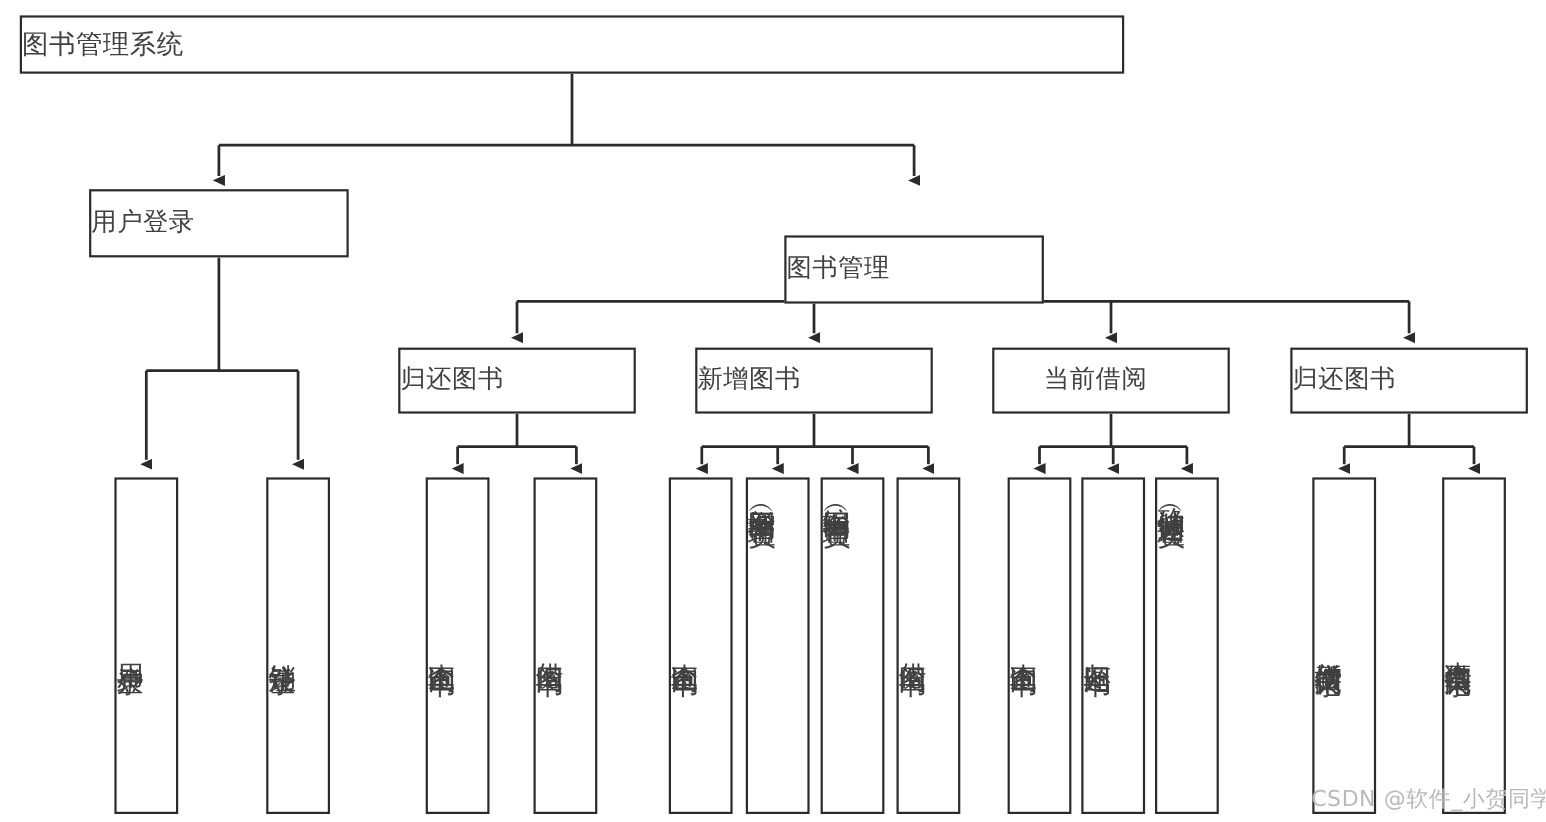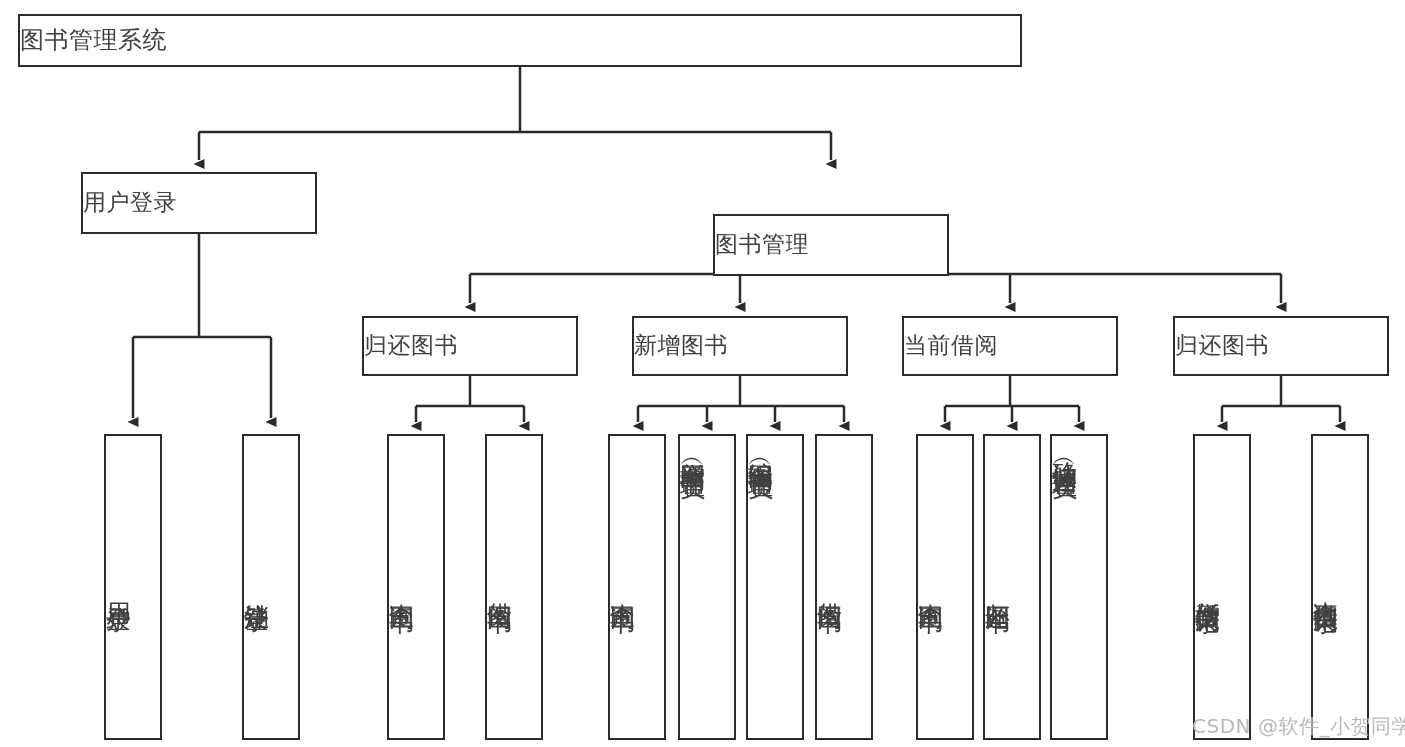--- a/index.html
+++ b/index.html
@@ -139,21 +139,21 @@
   <div class="node h" style="left:713px; top:172px; width:236px; height:62px;margin-top:42px;">
     <span class="lbl">图书管理</span>
   </div>
 
   <div class="node h" style="left:362px; top:316px; width:216px; height:60px;">
     <span class="lbl">归还图书</span>
   </div>
   <div class="node h" style="left:632px; top:316px; width:216px; height:60px;">
     <span class="lbl">新增图书</span>
   </div>
-  <div class="node h" style="left:902px; top:316px; width:216px; height:60px;">
+  <div class="node h" style="left:902px; top:316px; width:216px; height:60px;padding-left:45px;">
     <span class="lbl">当前借阅</span>
   </div>
   <div class="node h" style="left:1173px; top:316px; width:216px; height:60px;">
     <span class="lbl">归还图书</span>
   </div>
 
   <div class="node v center" style="left:104px; top:434px; width:58px; height:306px;">
     <span class="lbl">用户登录</span>
   </div>
   <div class="node v center" style="left:242px; top:434px; width:58px; height:306px;">

